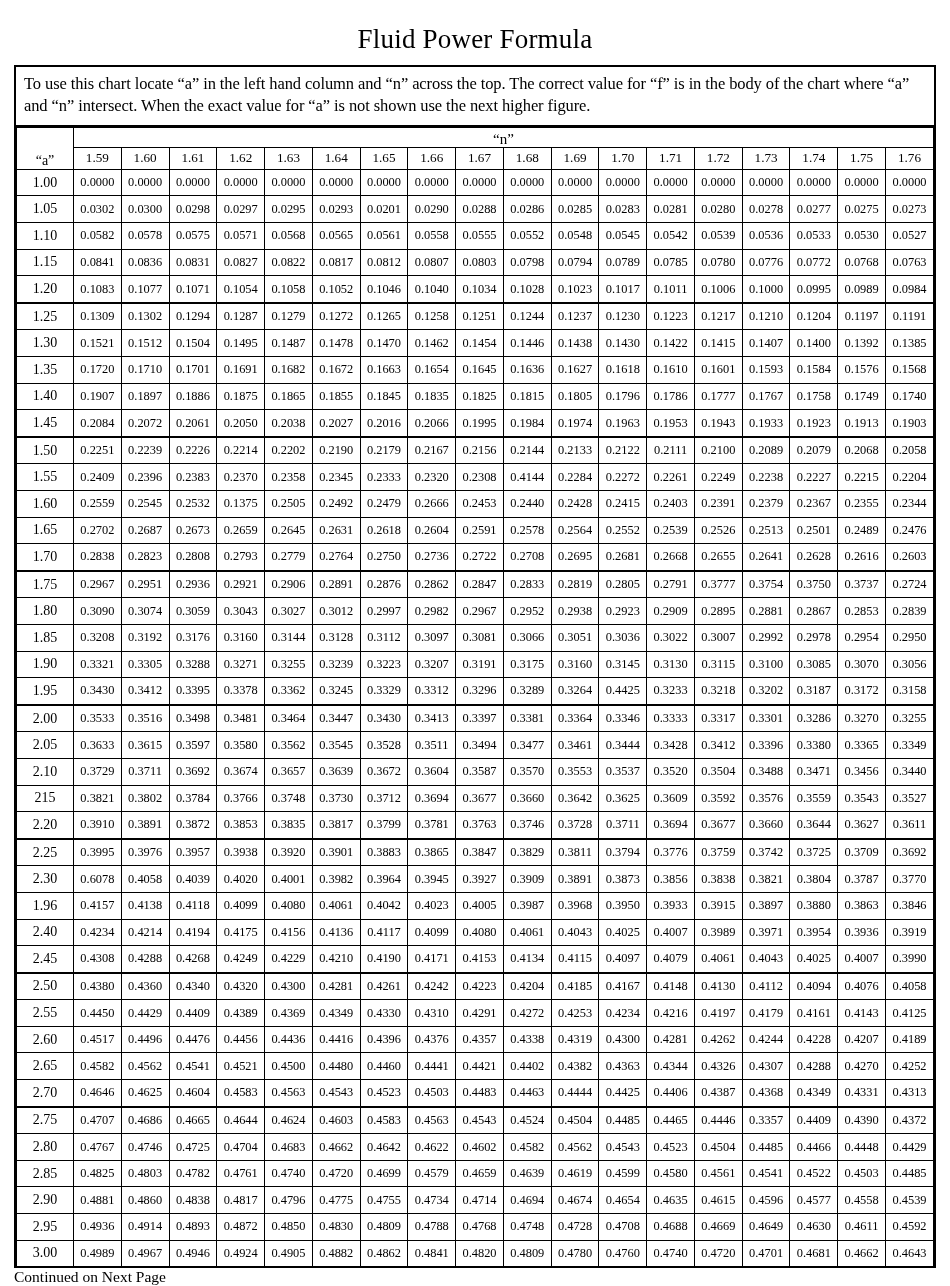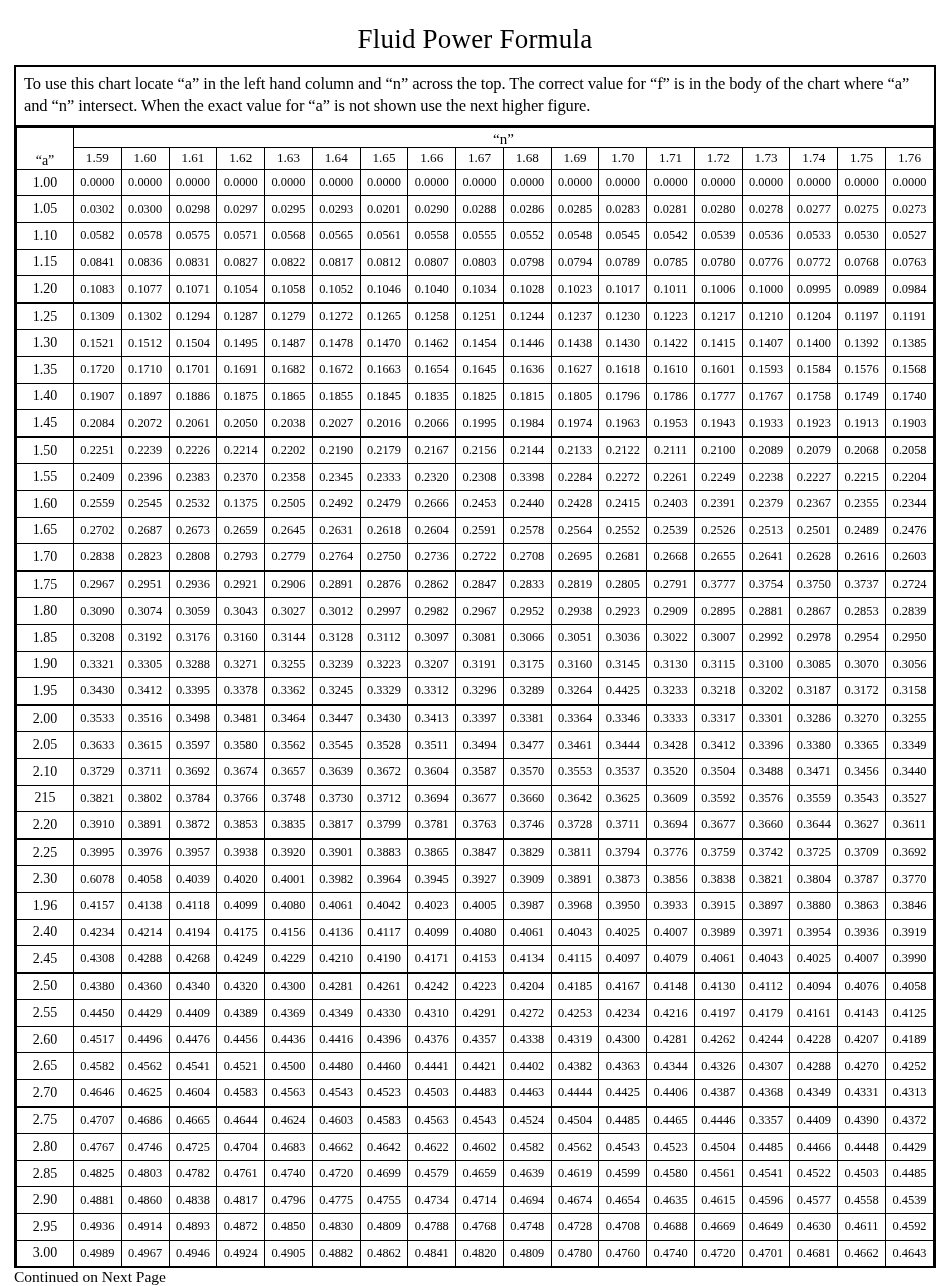--- a/index.html
+++ b/index.html
@@ -390,21 +390,21 @@
             <td class="rowlabel">1.55</td>
             <td class="cell">0.2409</td>
             <td class="cell">0.2396</td>
             <td class="cell">0.2383</td>
             <td class="cell">0.2370</td>
             <td class="cell sep-left">0.2358</td>
             <td class="cell">0.2345</td>
             <td class="cell">0.2333</td>
             <td class="cell">0.2320</td>
             <td class="cell sep-left">0.2308</td>
-            <td class="cell">0.3398</td>
+            <td class="cell">0.4144</td>
             <td class="cell">0.2284</td>
             <td class="cell">0.2272</td>
             <td class="cell sep-left">0.2261</td>
             <td class="cell">0.2249</td>
             <td class="cell">0.2238</td>
             <td class="cell">0.2227</td>
             <td class="cell sep-left">0.2215</td>
             <td class="cell last-col">0.2204</td>
           </tr>
           <tr class="">

